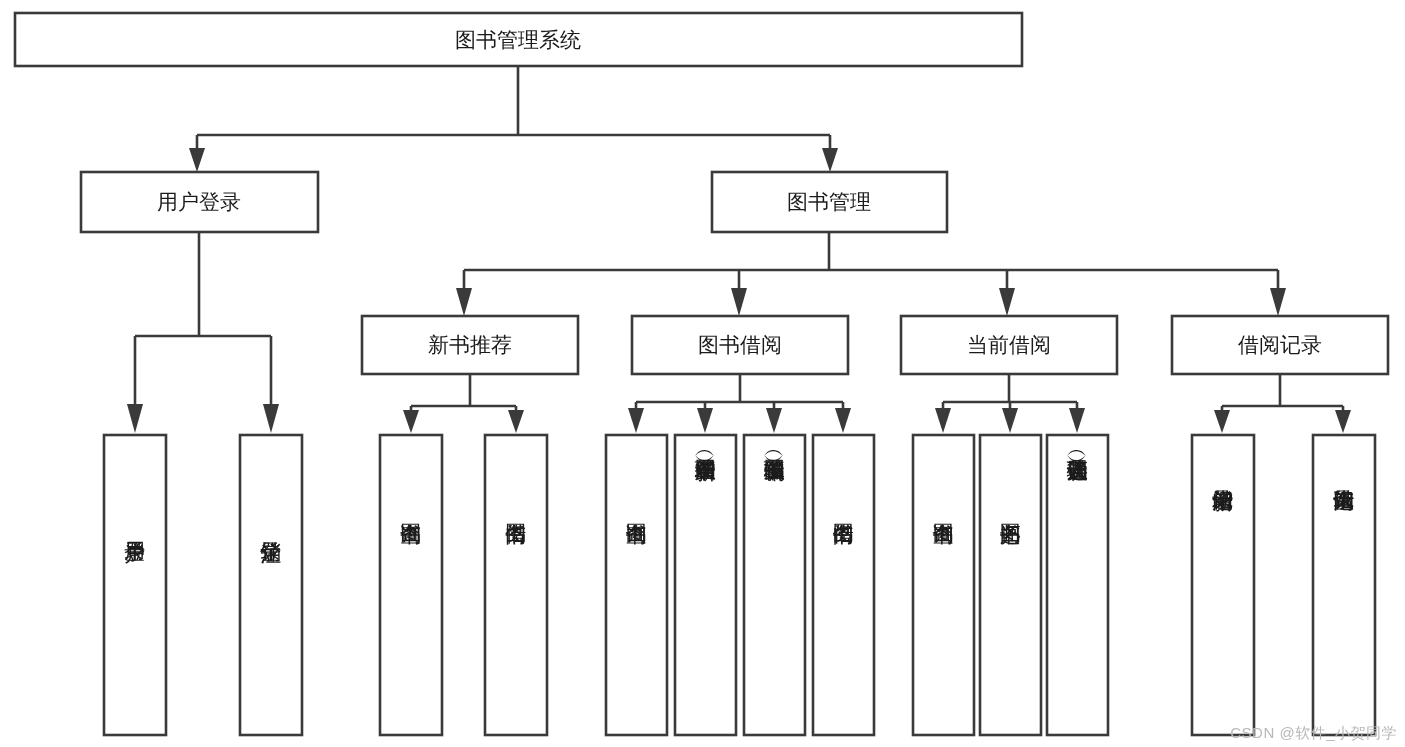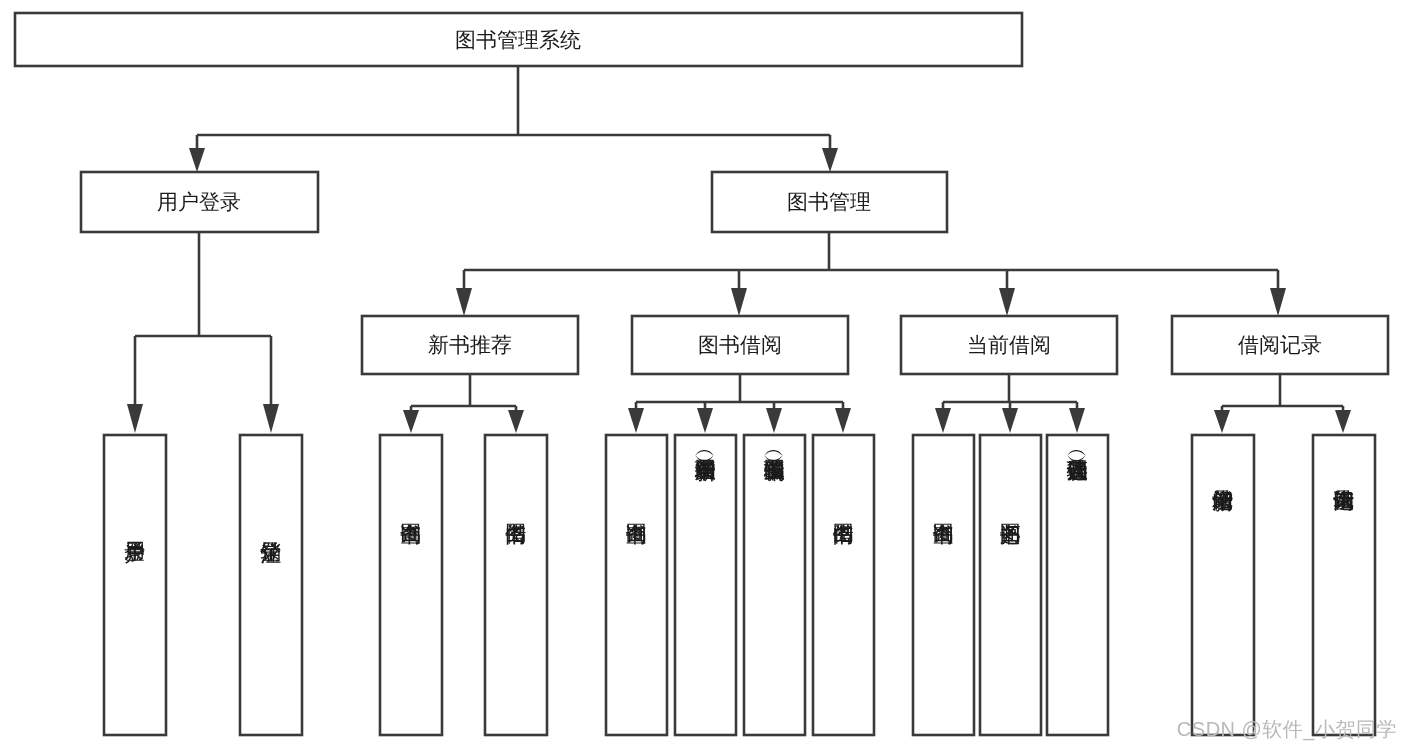--- a/index.html
+++ b/index.html
@@ -70,21 +70,21 @@
     display: flex;
     align-items: flex-start;
     justify-content: center;
     pointer-events: none;
   }
   .watermark {
     position: absolute;
     right: 8px;
     bottom: 4px;
     font-family: "Liberation Sans", "DejaVu Sans", sans-serif;
-    font-size: 20px;
+    font-size: 15px;
     color: #b8b8b8;
     letter-spacing: 0.5px;
     white-space: nowrap;
   }
 </style>
 </head>
 <body>
 
 <div id="diagram-root">
 

